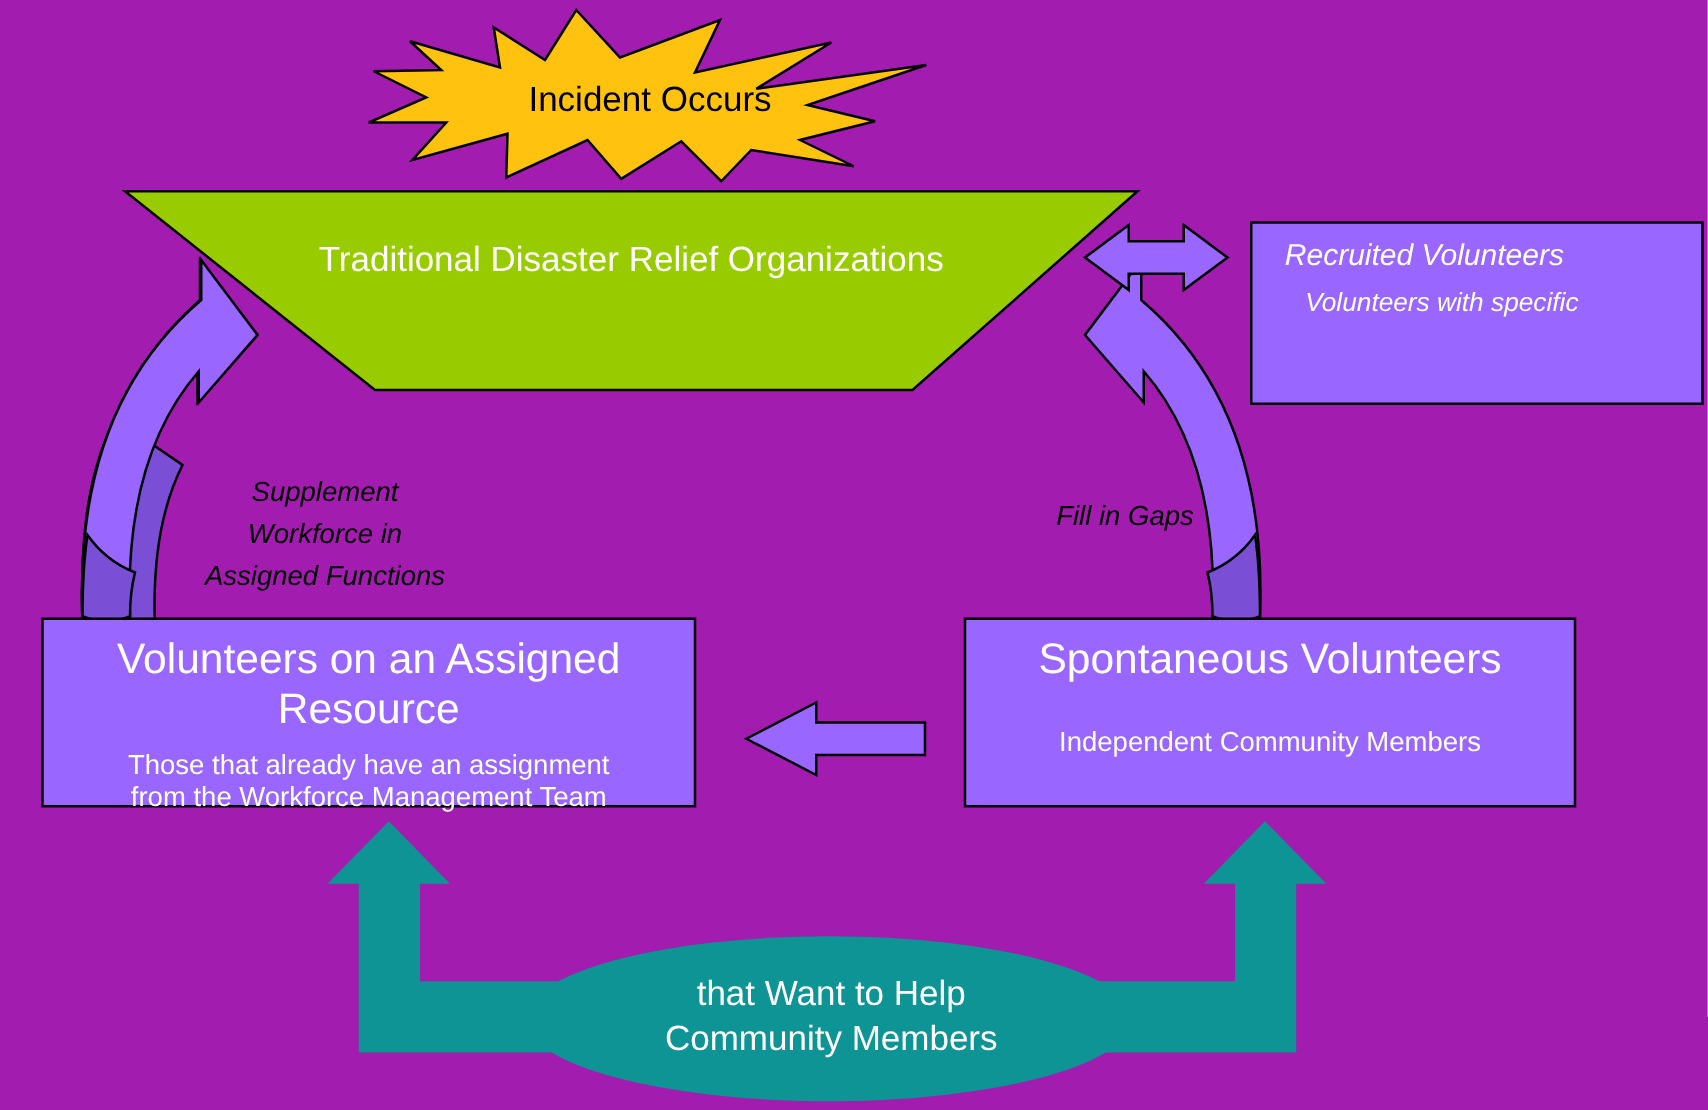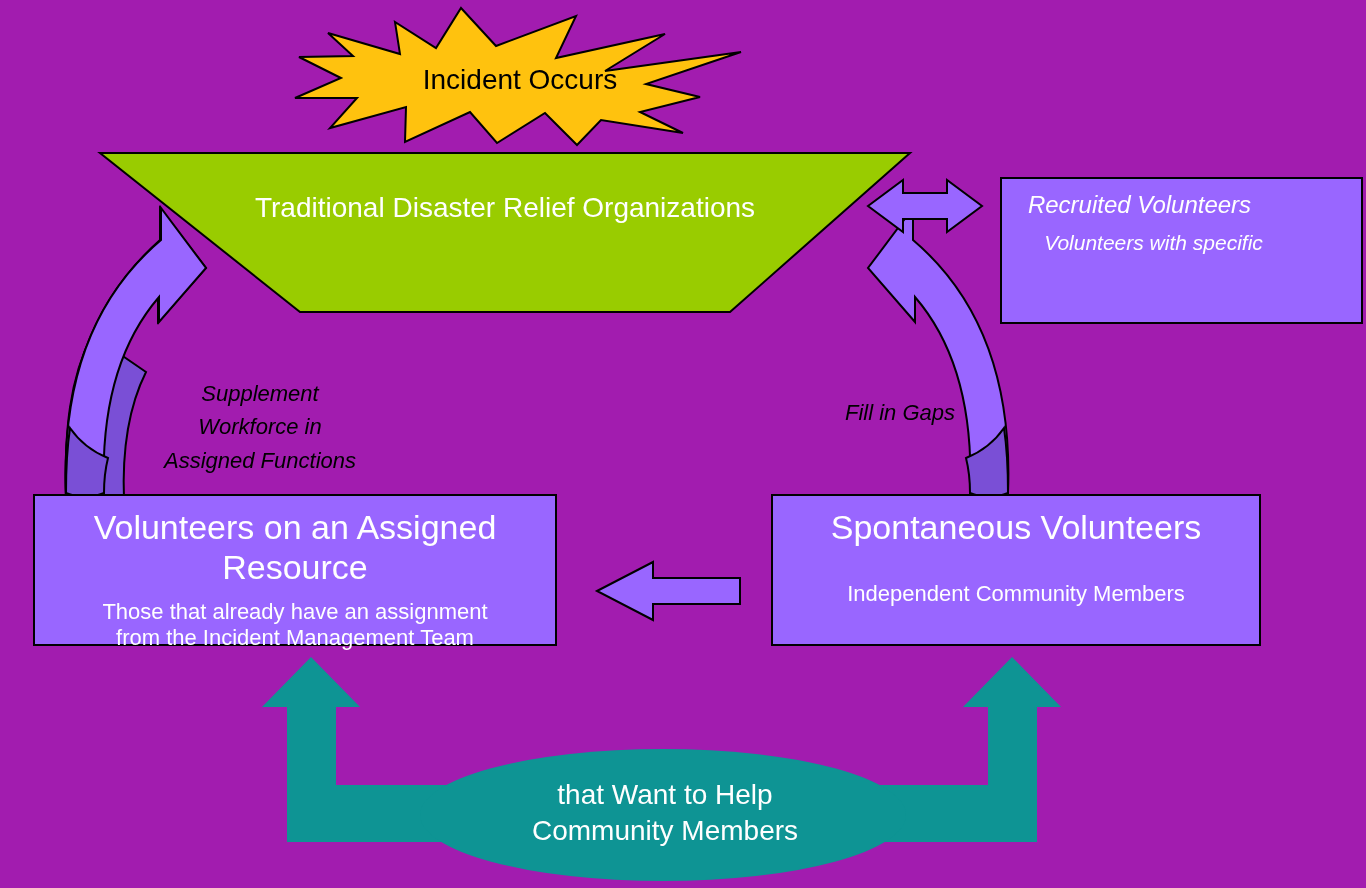--- a/index.html
+++ b/index.html
@@ -88,21 +88,21 @@
   </div>
 
   <div class="lbl black ital t22" style="left:810px;top:400px;width:180px;">
     <span>Fill in Gaps</span>
   </div>
 
   <div class="lbl white" style="left:34px;top:507px;width:522px;">
     <div class="t26">Volunteers on an Assigned Resource</div>
     <div class="sp"></div>
     <div class="t22">Those that already have an assignment</div>
-    <div class="t22">from the Incident Management Team</div>
+    <div class="t22">from the Workforce Management Team</div>
   </div>
 
   <div class="lbl white" style="left:772px;top:507px;width:488px;">
     <div class="t26">Spontaneous Volunteers</div>
     <div class="sp" style="height:34px;"></div>
     <div class="t22">Independent Community Members</div>
   </div>
 
   <div class="lbl white" style="left:420px;top:777px;width:490px;line-height:1.28;">
     <div class="t28">that Want to Help</div>

